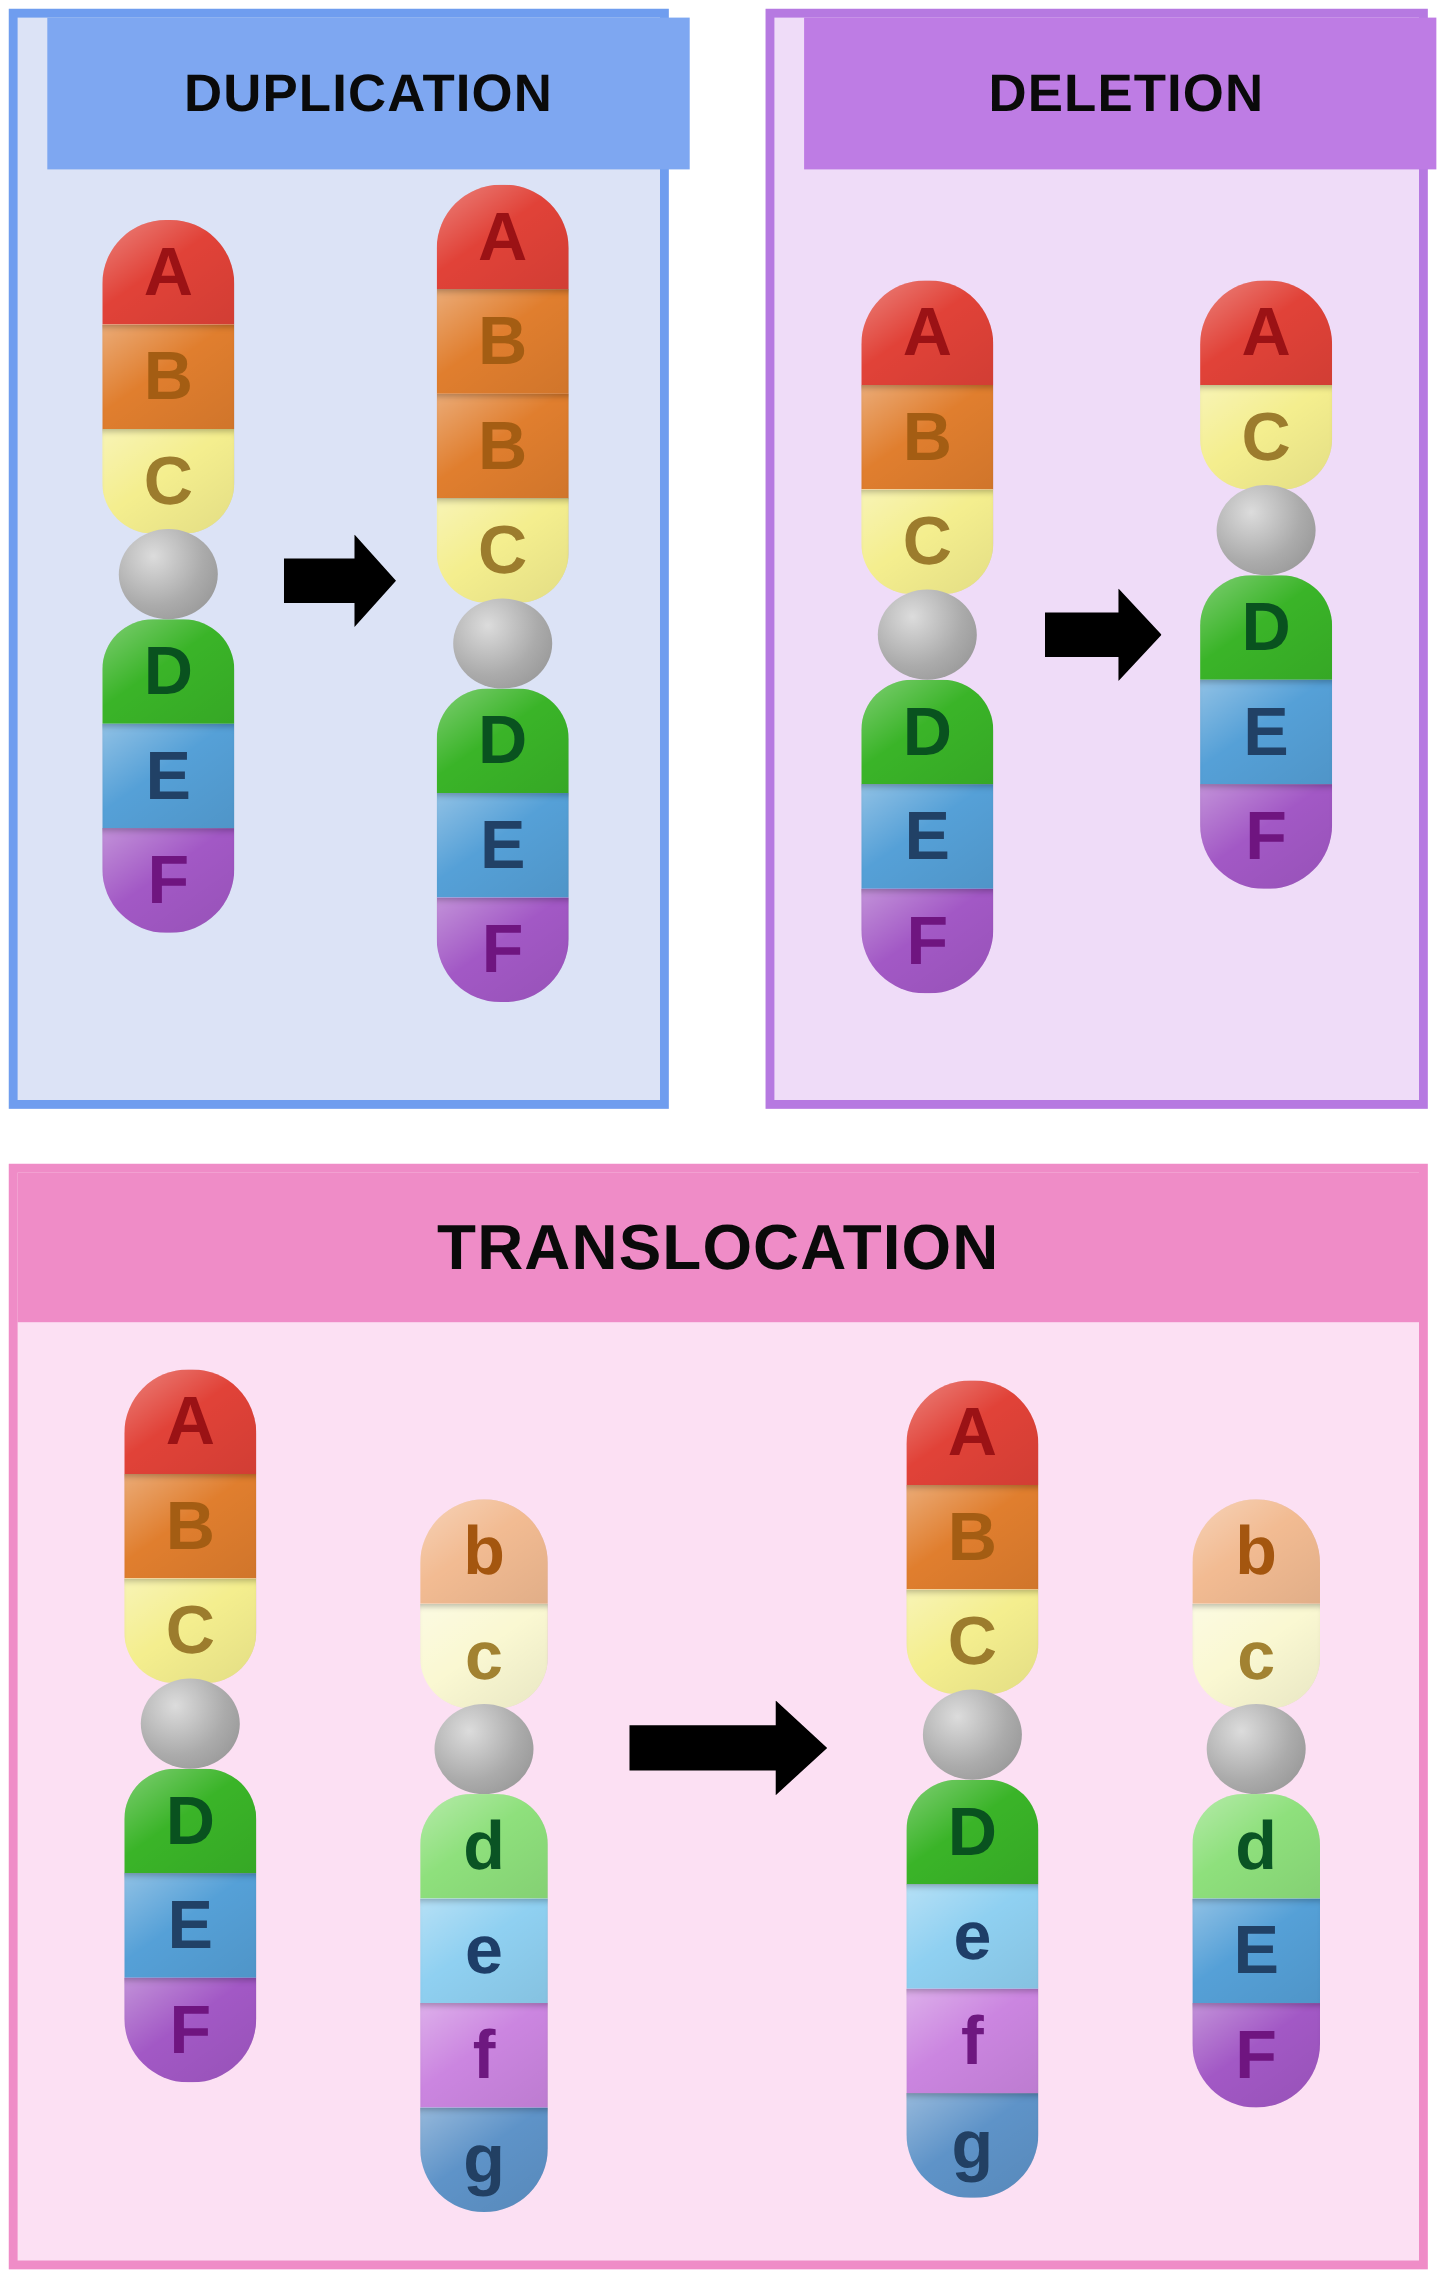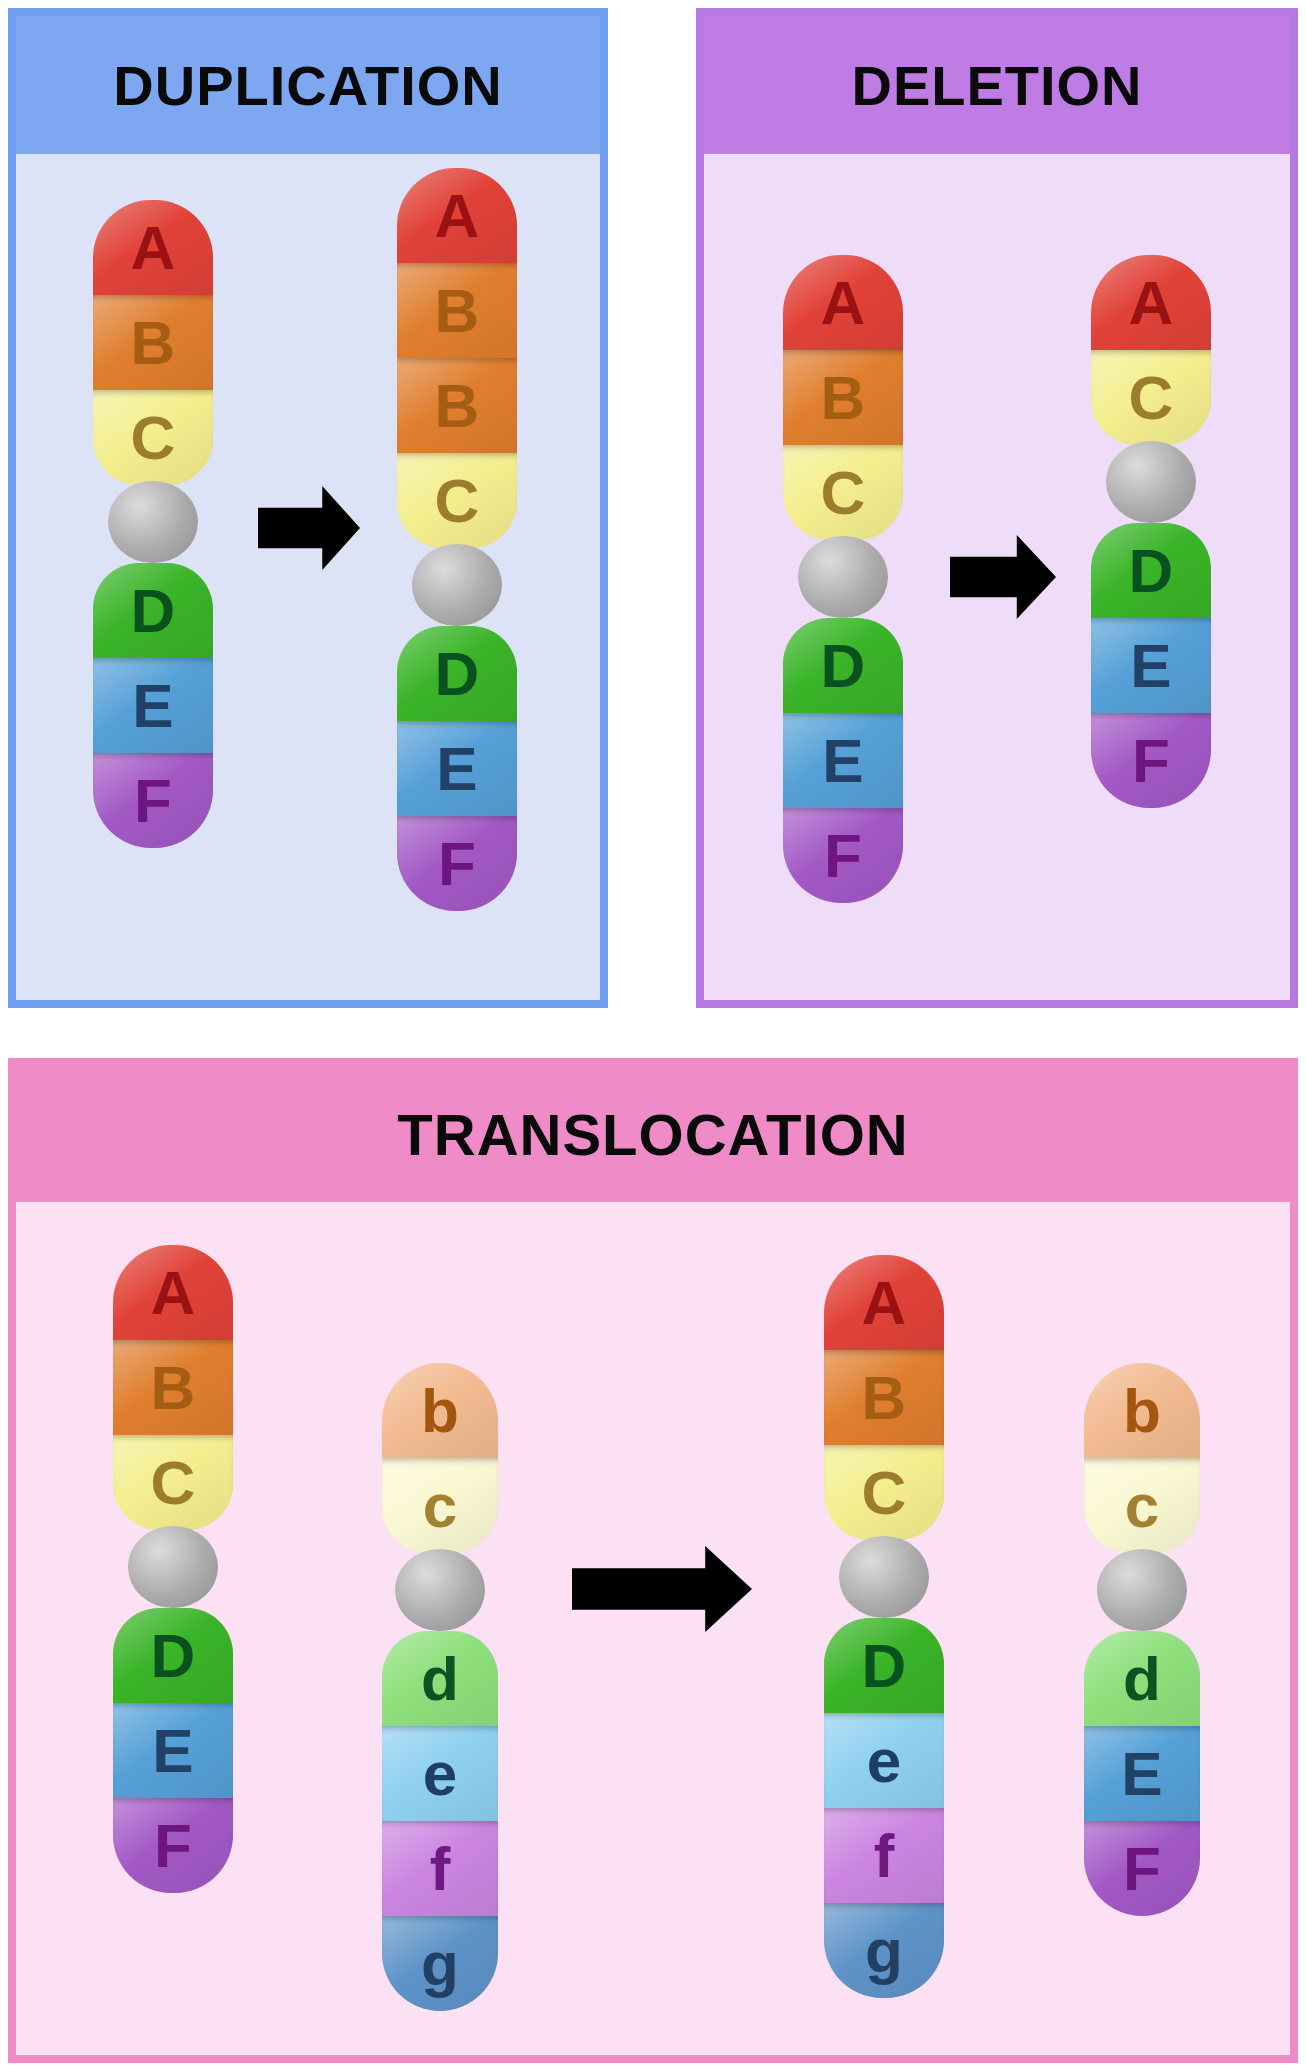--- a/index.html
+++ b/index.html
@@ -14,21 +14,21 @@
     position:absolute;
     border:8px solid;
     box-sizing:border-box;
   }
   .panel-header{
     width:100%;
     display:flex;align-items:center;justify-content:center;
     font-weight:bold;color:#0a0a0a;
     letter-spacing:1px;
   }
-  .panel-header.big-title{font-size:56px;}
+  .panel-header.big-title{font-size:48px;margin-left:27px;}
   .panel-header.huge-title{font-size:58px;}
   .panel-body{width:100%;}
   .chromosome{position:absolute;}
   .arm{
     position:absolute;
     overflow:hidden;
     box-shadow:inset -12px 0 18px rgba(0,0,0,0.10), inset 10px 0 14px rgba(255,255,255,0.18);
   }
   .arm-top{border-radius:58px 58px 46px 46px;}
   .arm-bottom{border-radius:46px 46px 58px 58px;}

